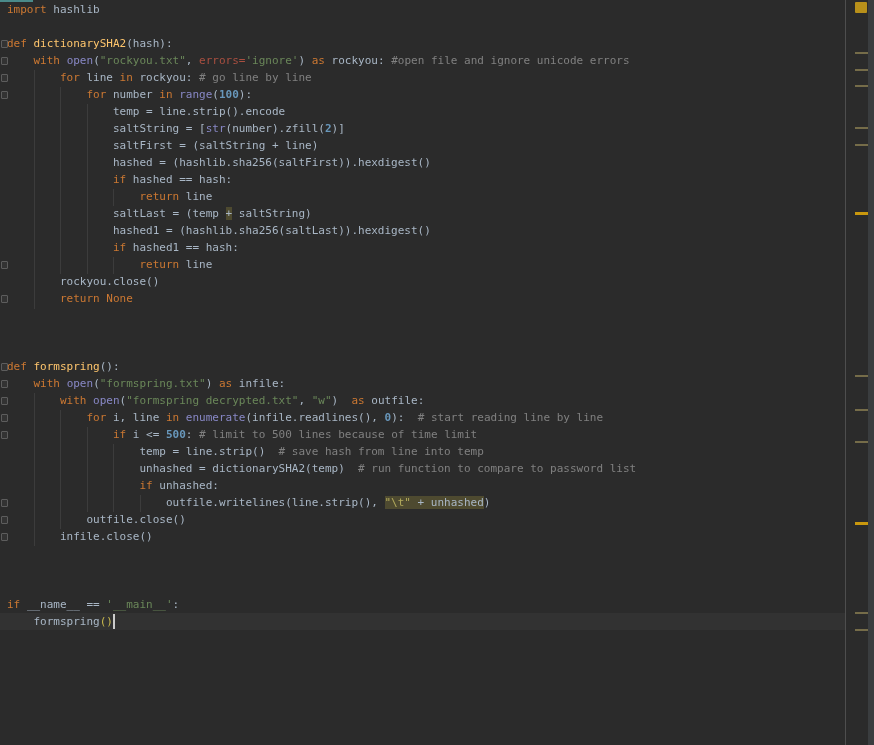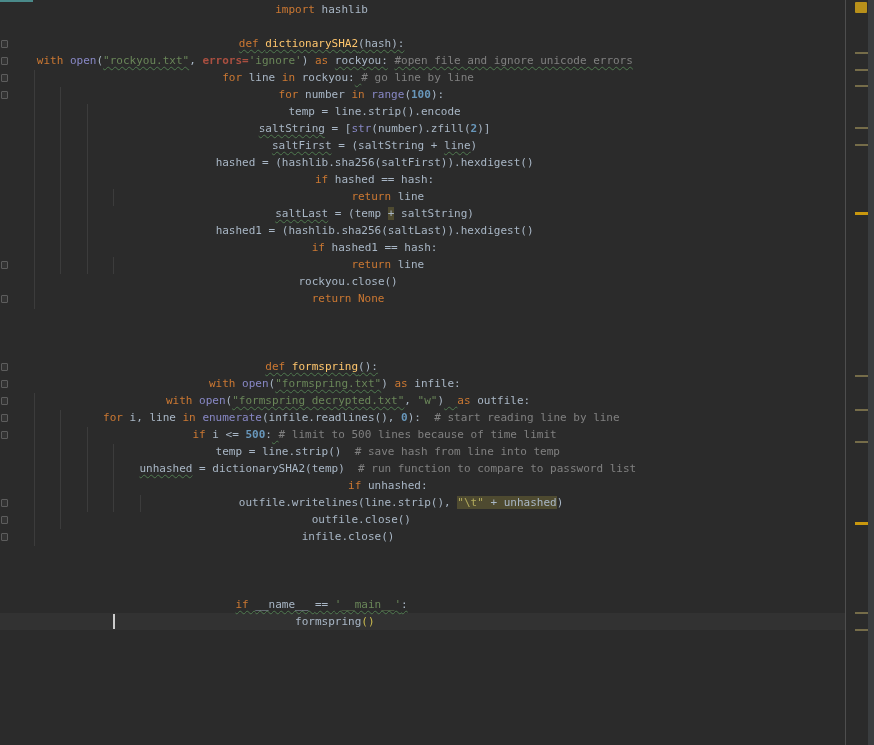--- a/index.html
+++ b/index.html
@@ -1,32 +1,32 @@
 <!DOCTYPE html>
 <html><head>
 <meta charset="utf-8">
 <style>
   html,body{margin:0;padding:0;background:#1e1e1e;}
   .screen{position:relative;width:874px;height:745px;background:#2b2b2b;overflow:hidden;
           font-family:"DejaVu Sans Mono","Liberation Mono",monospace;font-size:11px;line-height:17px;}
   
   .caretline{position:absolute;left:0;top:613px;width:845px;height:17px;background:#323232;}
   .code{position:absolute;left:7px;top:1px;white-space:pre;z-index:3;}
-  .code-line{height:17px;text-align:center;}
+  .code-line{height:17px;}
   .k{color:#cc7832;}
   .p{color:#a9b7c6;}
   .s{color:#6a8759;}
   .c{color:#808080;}
   .n{color:#6897bb;font-weight:bold;}
   .b{color:#8888c6;}
   .f{color:#ffc66d;}
-  .kw{color:#aa4f40;font-weight:bold;}
+  .kw{color:#aa4f40;}
   .y{color:#cbbb4e;}
   .esc{color:#b3ab5c;}
-  .u{text-decoration:underline;text-decoration-style:wavy;text-decoration-color:#4f7a4f;
+  .u{text-decoration-style:wavy;text-decoration-color:#4f7a4f;
      text-decoration-thickness:1px;text-underline-offset:2px;margin-top:8px;}
   .hl{background:#4e4a30;}
   .guide{position:absolute;width:1px;background:#3c3c3c;z-index:2;}
   .fold{position:absolute;left:1px;width:5px;height:6px;border:1px solid #5d5d5d;border-radius:1px;background:#333333;z-index:4;}
   .caret{position:absolute;width:2px;height:15px;background:#cccccc;z-index:5;}
   
   .sep{position:absolute;left:845px;top:0;width:1px;height:745px;background:#4e4e4e;}
   .stripe{position:absolute;left:846px;top:0;width:22px;height:745px;background:#2b2b2b;}
   .indicator{position:absolute;left:9px;top:2px;width:12px;height:11px;border-radius:1px;}
   .mark{position:absolute;left:9px;width:13px;height:2px;}

